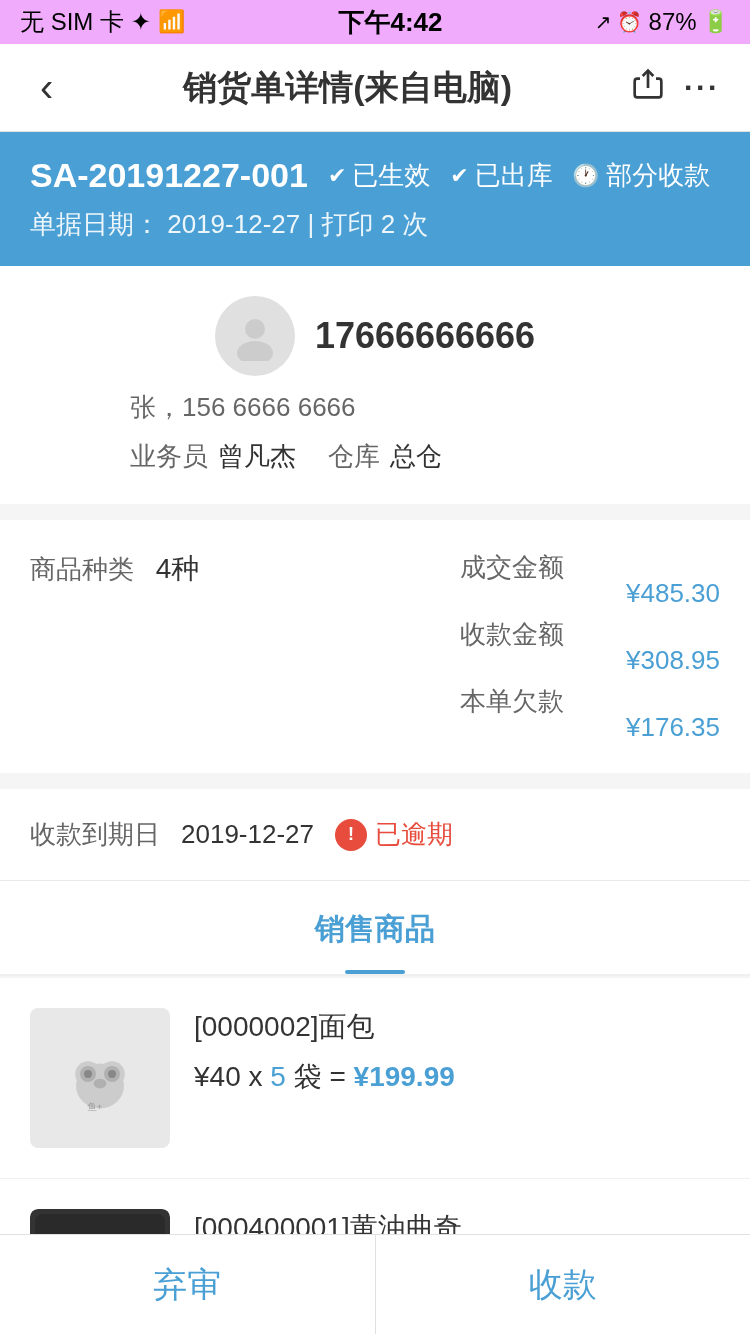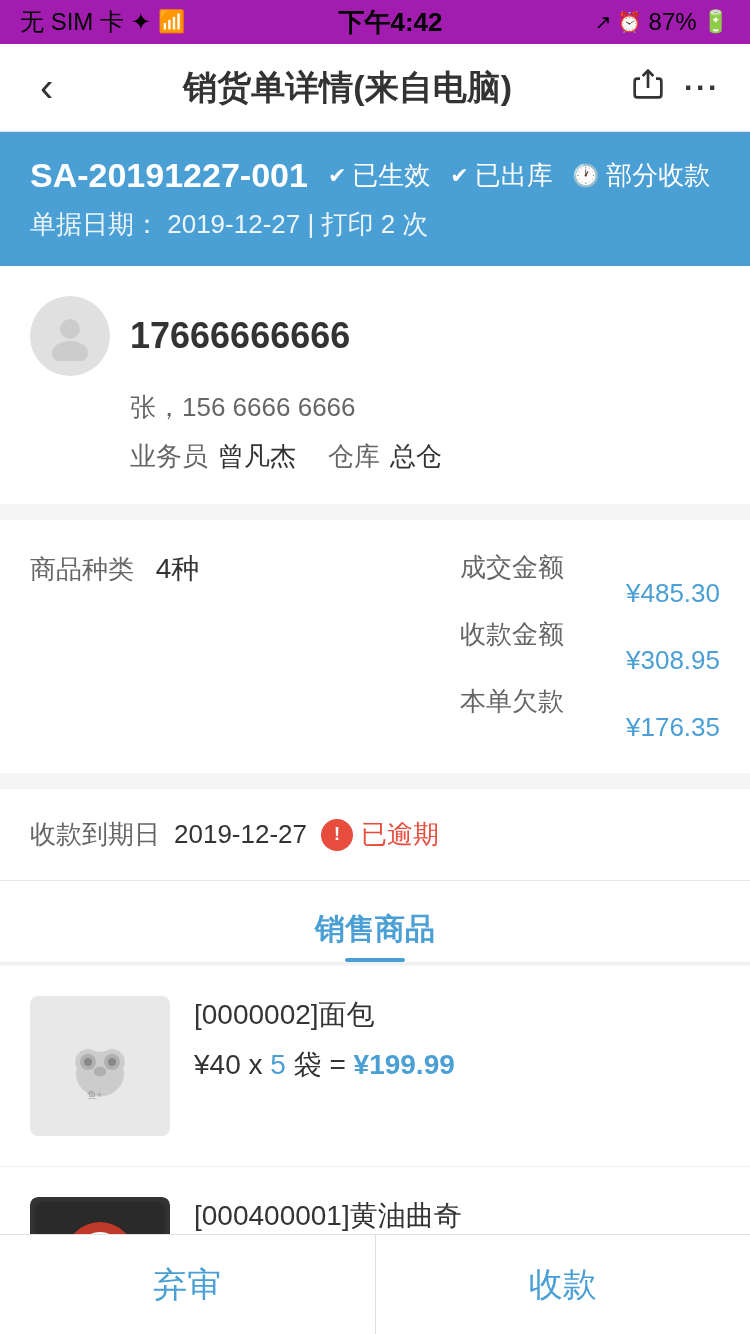--- a/index.html
+++ b/index.html
@@ -9,21 +9,21 @@
       background: #f5f5f5;
       width: 750px;
       min-height: 1334px;
       overflow-x: hidden;
       font-size: 28px;
     }
 
     
     .status-bar {
       height: 44px;
-      background: #a21caf;
+      background: #f0abfc;
       display: flex;
       align-items: center;
       justify-content: space-between;
       padding: 0 20px;
       font-size: 24px;
       font-weight: 500;
     }
     .status-left { display: flex; align-items: center; gap: 8px; }
     .status-center { font-size: 26px; font-weight: 600; }
     .status-right { display: flex; align-items: center; gap: 6px; }
@@ -91,20 +91,21 @@
     .customer-section {
       background: #fff;
       padding: 30px;
       margin-bottom: 16px;
     }
     .customer-row {
       display: flex;
       align-items: center;
       gap: 20px;
       margin-bottom: 14px;
+      justify-content: center;
     }
     .avatar {
       width: 80px;
       height: 80px;
       border-radius: 50%;
       background: #e0e0e0;
       display: flex;
       align-items: center;
       justify-content: center;
       font-size: 40px;
@@ -159,21 +160,21 @@
     .stat-label { color: #666; }
     .stat-value { color: #4a9fd4; font-weight: 500; min-width: 120px; text-align: right; margin-top: 28px; }
 
     
     .due-section {
       background: #fff;
       padding: 28px 30px;
       margin-bottom: 0;
       display: flex;
       align-items: center;
-      gap: 14px;
+      gap: 21px;
       font-size: 26px;
       border-bottom: 1px solid #e8e8e8;
     }
     .due-label { color: #666; }
     .due-date { color: #333; }
     .overdue-badge {
       display: flex;
       align-items: center;
       gap: 8px;
       color: #e74c3c;
@@ -194,21 +195,21 @@
 
     
     .tabs-section {
       background: #fff;
       display: flex;
       border-bottom: 2px solid #f0f0f0;
     }
     .tab {
       flex: 1;
       text-align: center;
-      padding: 28px 0 12px;
+      padding: 28px 0 24px;
       font-size: 30px;
       color: #999;
       cursor: pointer;
       position: relative;
     }
     .tab.active {
       color: #4a9fd4;
       font-weight: 600;
     }
     .tab.active::after {

